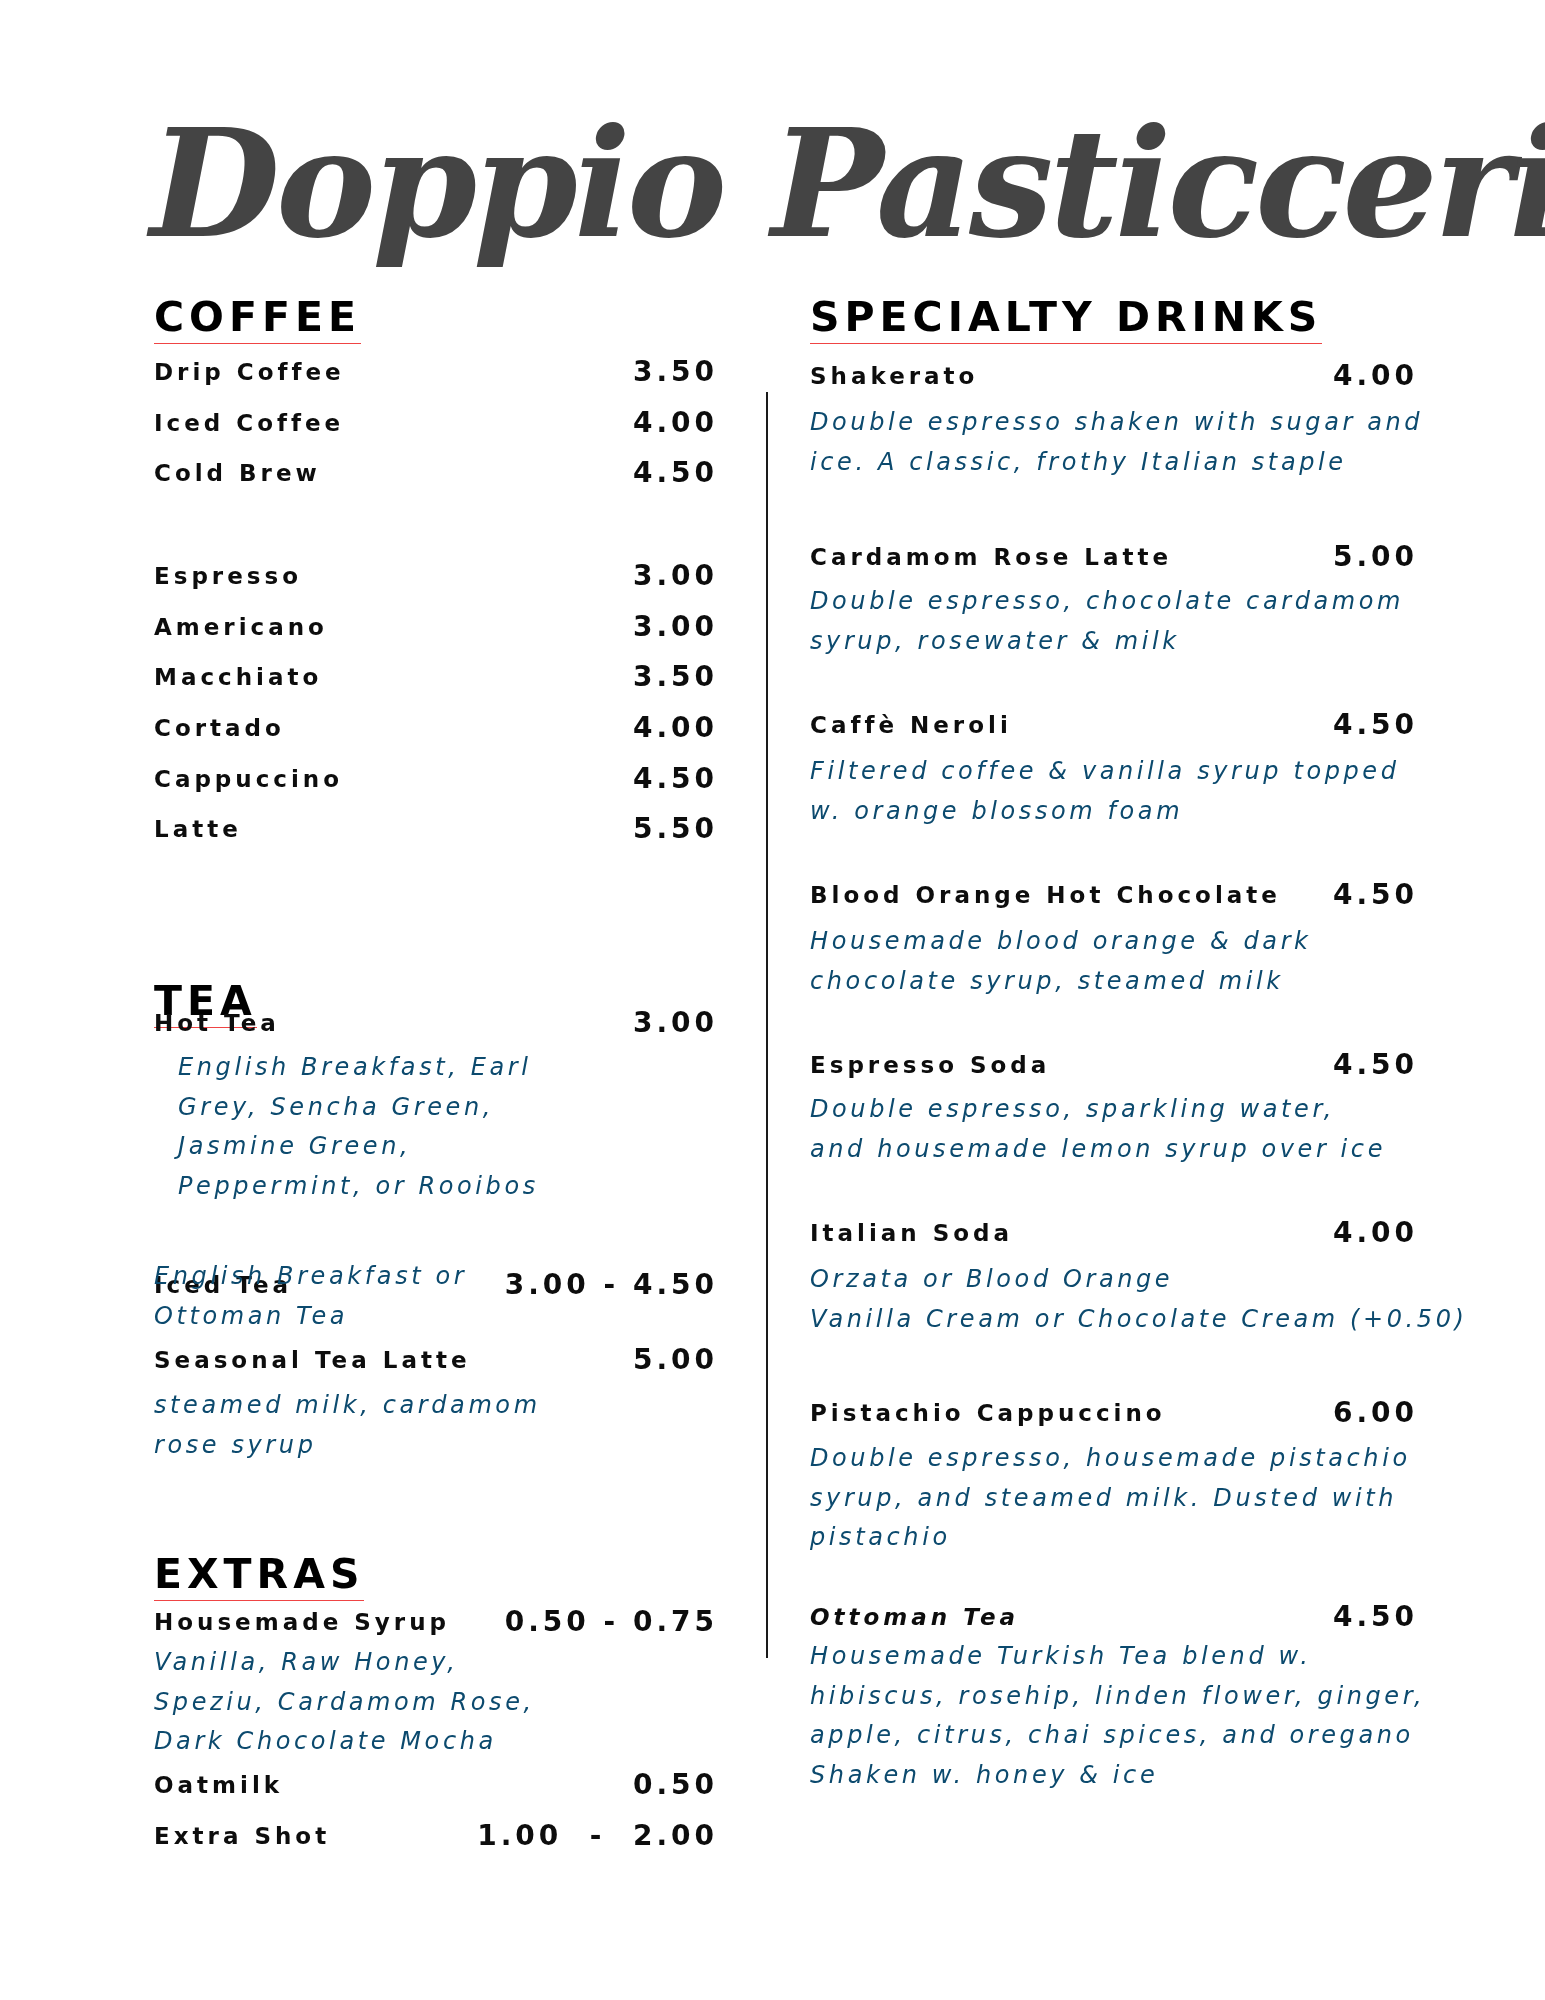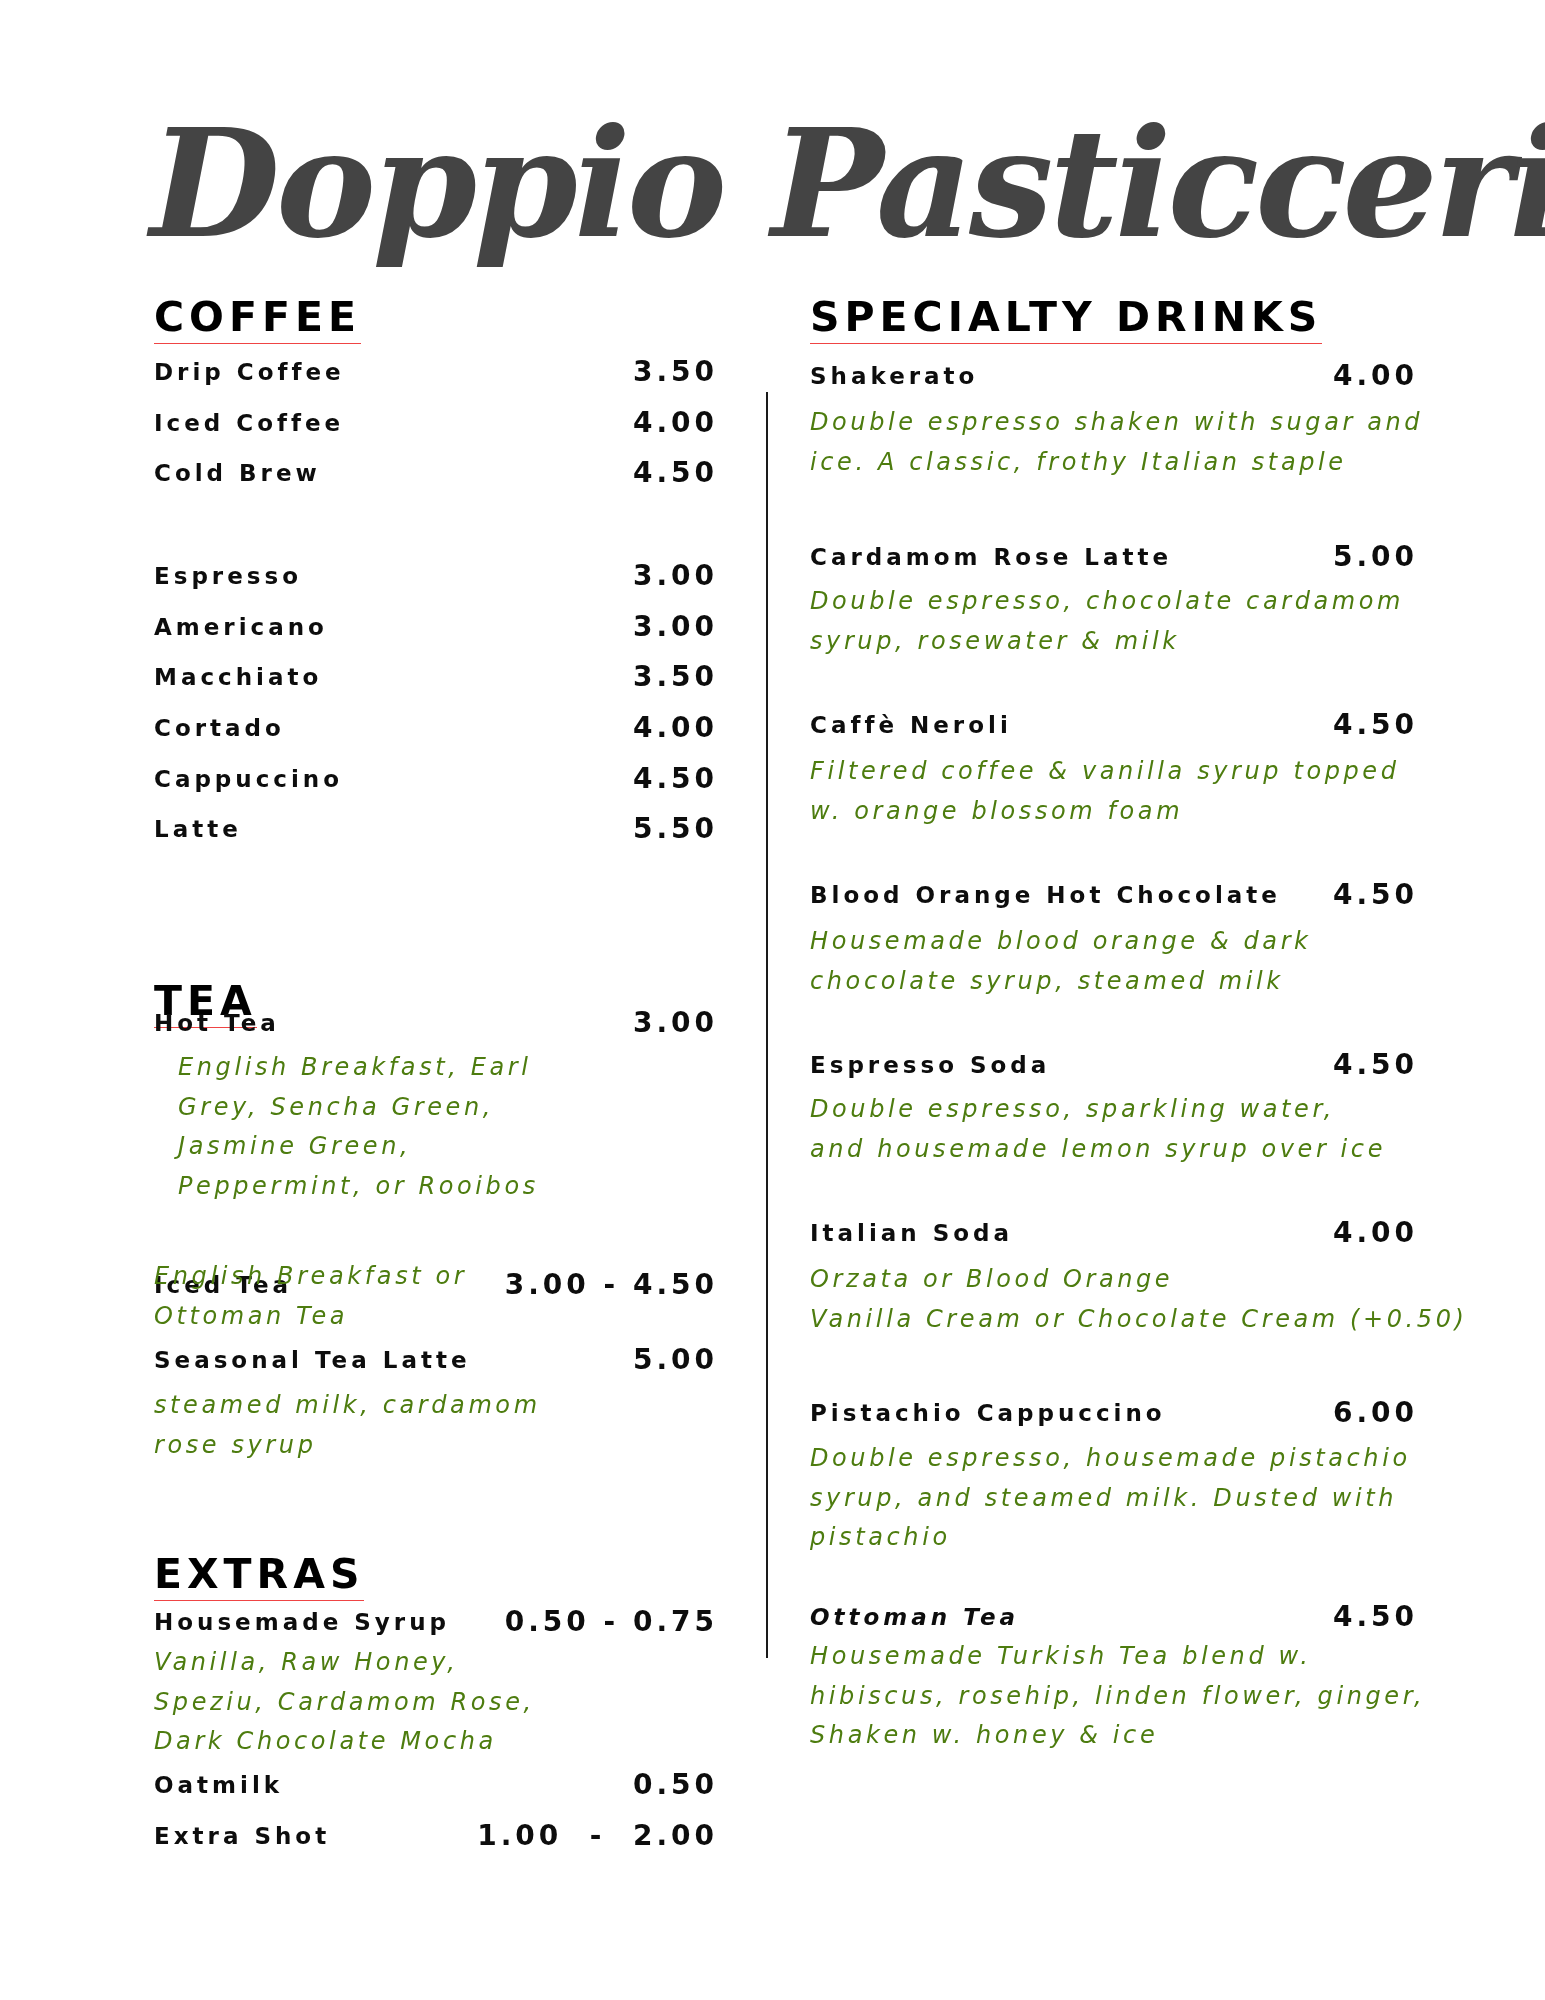--- a/index.html
+++ b/index.html
@@ -21,21 +21,21 @@
     position: absolute; left: 0; top: 0; font-weight: bold; font-size: 23px;
     letter-spacing: 4px; line-height: 34px; white-space: nowrap; color: #0d0d0d;
   }
   .name.italic { font-style: italic; }
   .price {
     position: absolute; right: 0; top: 0; font-weight: bold; font-size: 28px;
     letter-spacing: 4px; line-height: 34px; white-space: nowrap; text-align: right; color: #0d0d0d;
   }
   .desc {
     position: absolute; font-style: italic; font-size: 24px; letter-spacing: 3.6px;
-    line-height: 39.5px; white-space: nowrap; color: #4d7c0f; font-weight: normal;
+    line-height: 39.5px; white-space: nowrap; color: #0c4a6e; font-weight: normal;
   }
   .desc div { height: 39.5px; }
   .left-row { left: 154px; width: 564px; }
   .right-row { left: 810px; width: 608px; }
   .divider { position: absolute; left: 766px; top: 392px; width: 2px; height: 1266px; background: #1a1a1a; }
 </style>
 </head>
 <body>
 
 <div class="title">Doppio Pasticceria</div>
@@ -199,14 +199,15 @@
   <div>pistachio</div>
 </div>
 
 <div class="row right-row" style="top:1600px;">
   <span class="name italic">Ottoman Tea</span>
   <span class="price">4.50</span>
 </div>
 <div class="desc" style="left:810px; top:1637px;">
   <div>Housemade Turkish Tea blend w.</div>
   <div>hibiscus, rosehip, linden flower, ginger,</div>
+  <div>apple, citrus, chai spices, and oregano</div>
   <div>Shaken w. honey &amp; ice</div>
 </div>
 
 </body></html>

